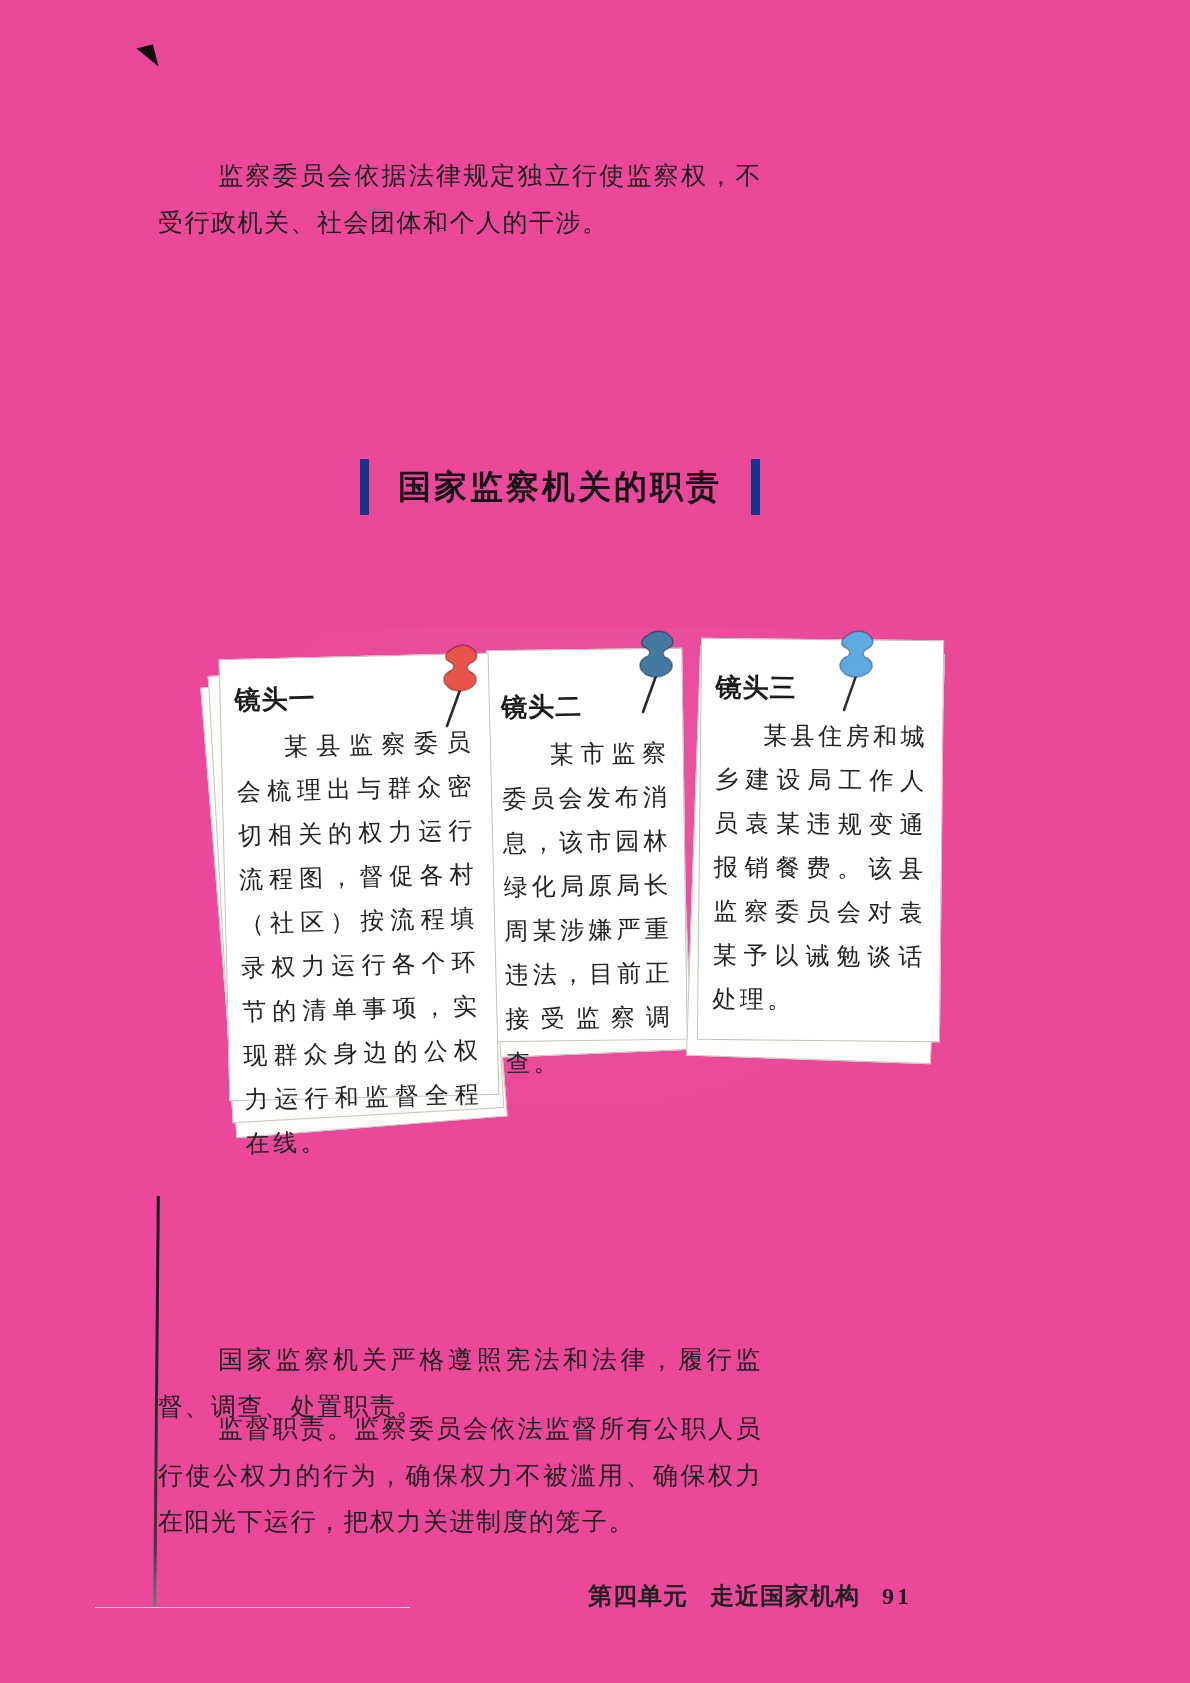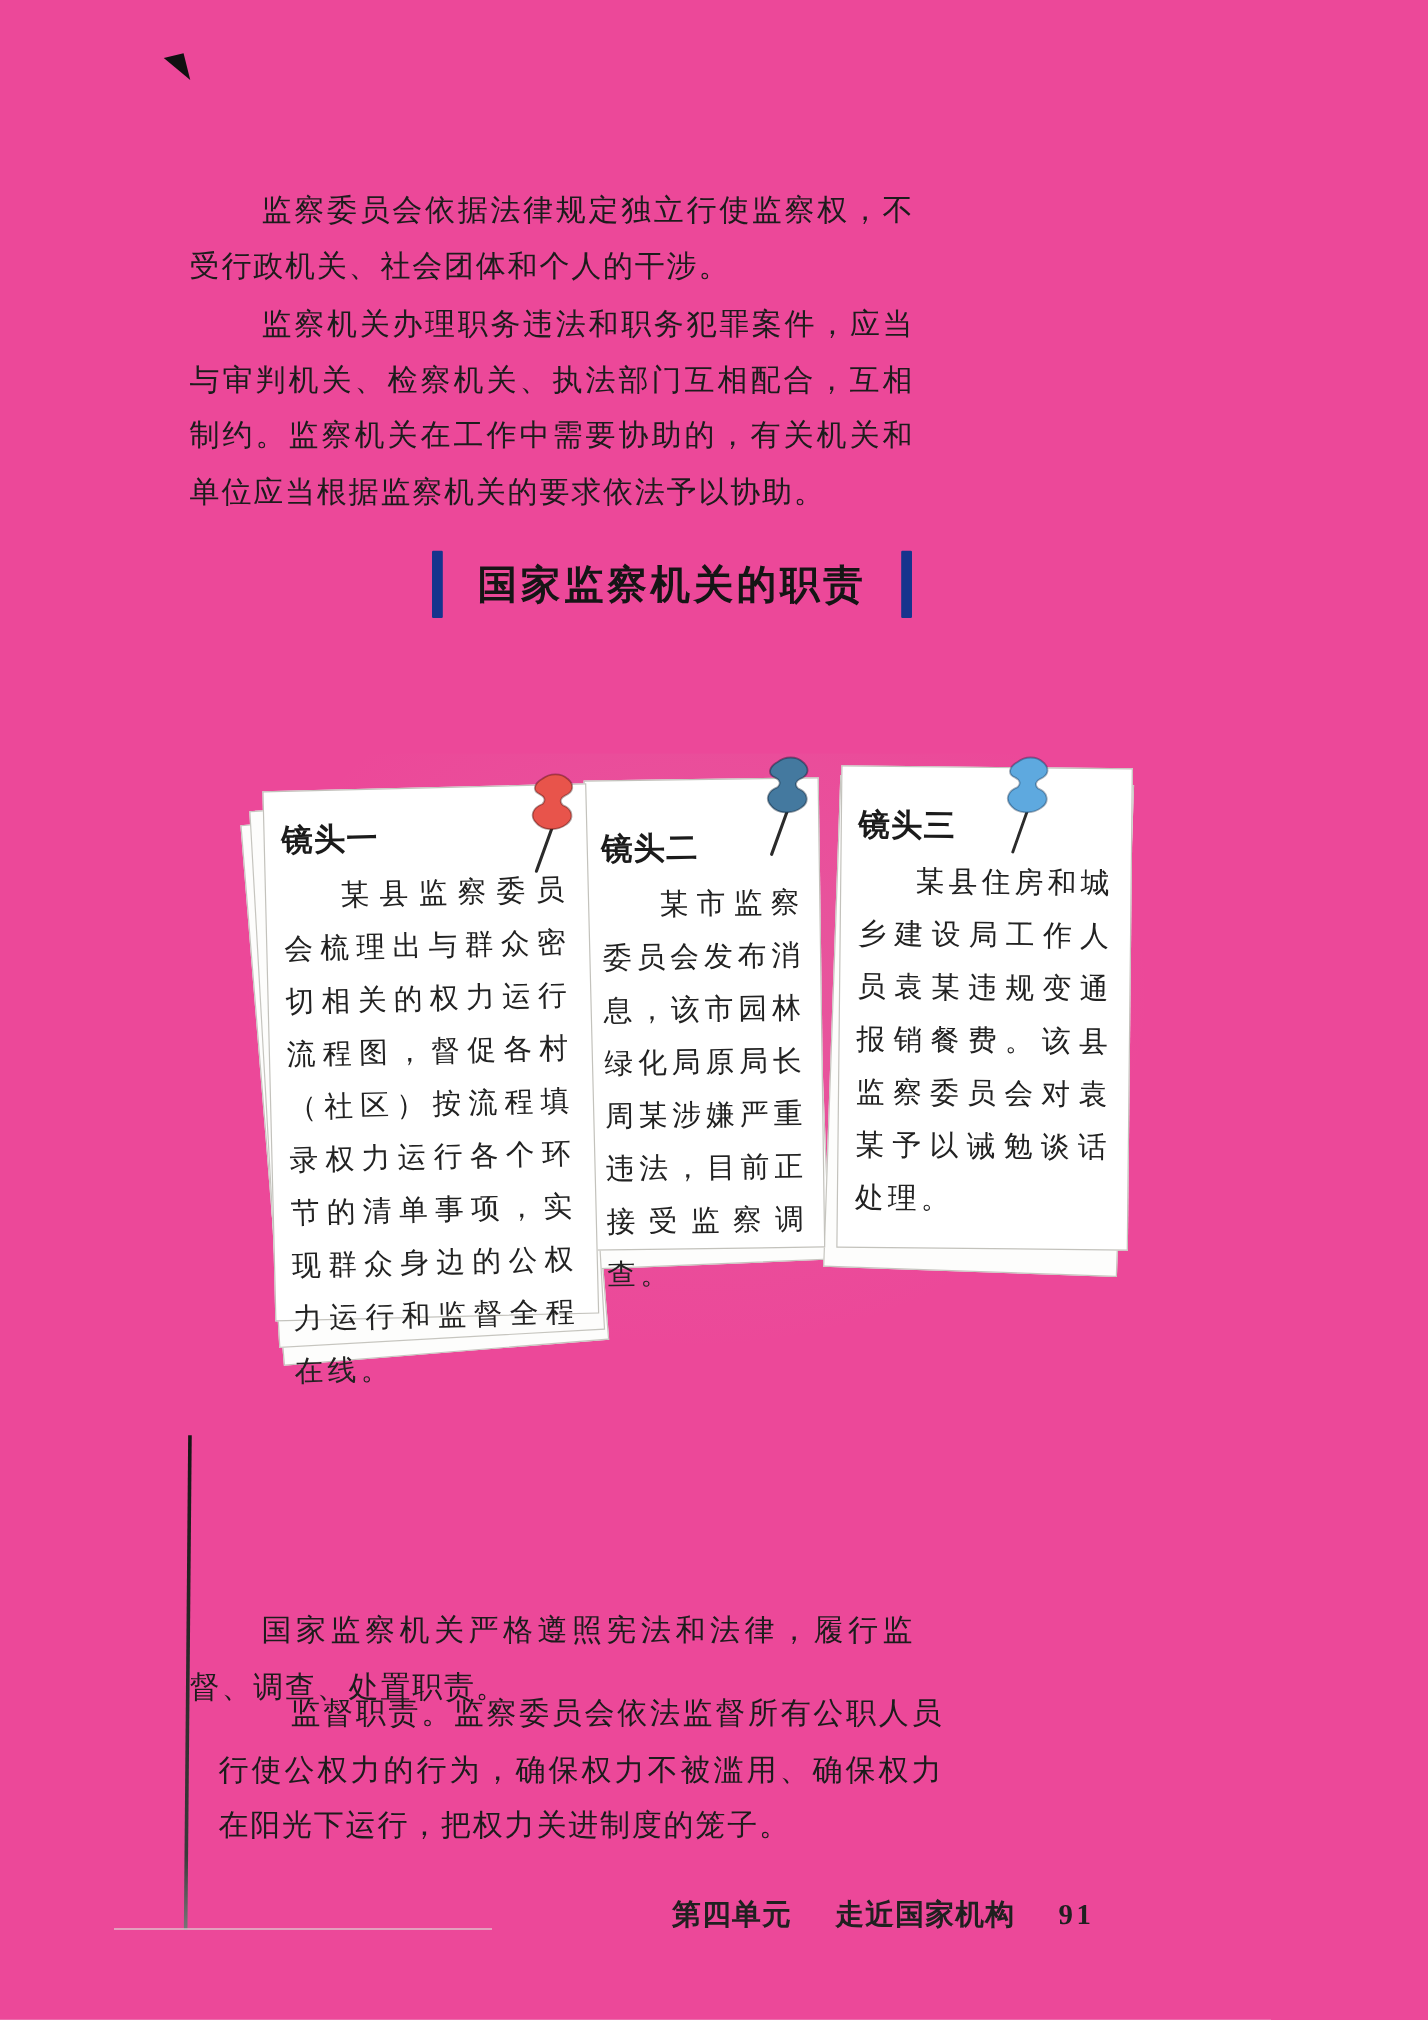--- a/index.html
+++ b/index.html
@@ -26,21 +26,21 @@
     position:absolute;left:158px;width:604px;
     font-size:25px;line-height:46.5px;
     letter-spacing:1.5px;
     text-align:justify;
     text-indent:2.4em;
     color:#1c1c1c;
   }
   .para-intro-1{top:128px;}
   .para-intro-2{top:223px;}
   .para-body-1{top:1312px;}
-  .para-body-2{top:1381px;padding-left:24px;}
+  .para-body-2{top:1381px;}
 
   
   .section-heading{
     position:absolute;left:360px;top:458px;width:400px;height:58px;
     display:flex;align-items:center;justify-content:space-between;
   }
   .heading-bar{width:9px;height:56px;background:#16348d;border-radius:1px;}
   .heading-text{
     flex:1;text-align:center;
     font-family:"Liberation Sans","DejaVu Sans",sans-serif;
@@ -113,21 +113,21 @@
   }
   .question-text{
     font-family:"Liberation Sans","DejaVu Sans",sans-serif;
     font-weight:600;font-size:26px;color:#1e1e1e;letter-spacing:1px;
   }
 
   
   .footer{
     position:absolute;right:278px;top:1543px;
     font-weight:bold;font-size:24px;letter-spacing:1px;color:#202020;
-    display:flex;gap:36px;align-items:baseline;
+    display:flex;gap:22px;align-items:baseline;
     font-family:"Liberation Serif","DejaVu Serif",serif;
   }
   .footer .page-num{letter-spacing:3px;margin-top:40px;}
 
   
   .scan-line-vertical{
     position:absolute;left:155px;top:1196px;width:3px;height:412px;
     background:linear-gradient(#161616,#3a3a3a 85%,#777);
     transform:rotate(0.5deg);
   }
@@ -137,21 +137,20 @@
   }
 </style>
 </head>
 <body>
 
 <div class="page">
 
   <div class="corner-mark"></div>
 
   <p class="para para-intro-1">监察委员会依据法律规定独立行使监察权，不受行政机关、社会团体和个人的干涉。</p>
-  <p class="para para-intro-2">监察机关办理职务违法和职务犯罪案件，应当与审判机关、检察机关、执法部门互相配合，互相制约。监察机关在工作中需要协助的，有关机关和单位应当根据监察机关的要求依法予以协助。</p>
 
   <div class="section-heading">
     <span class="heading-bar"></span>
     <span class="heading-text">国家监察机关的职责</span>
     <span class="heading-bar"></span>
   </div>
 
 
   <div class="cards-wash"></div>
 

